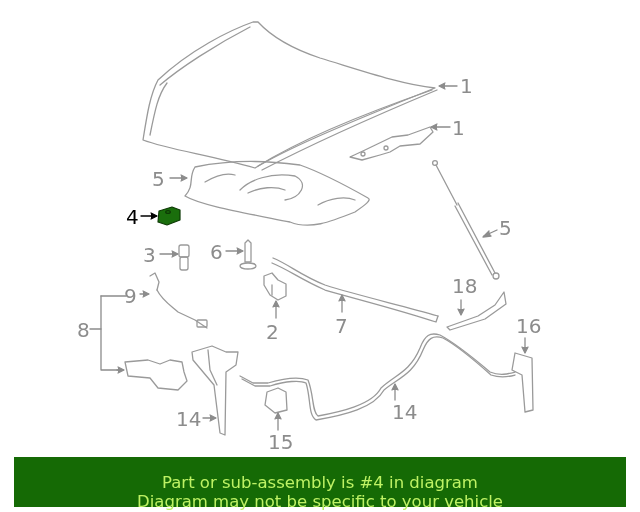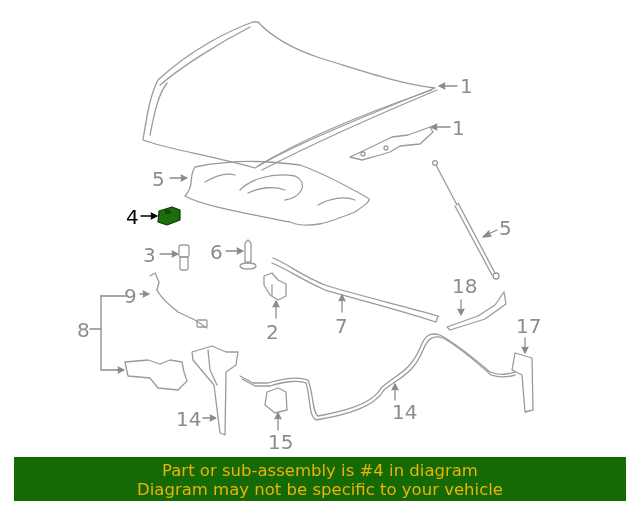--- a/index.html
+++ b/index.html
@@ -1,20 +1,20 @@
 <!DOCTYPE html>
 <html><head>
 <meta charset="utf-8">
 <style>
   html,body{margin:0;padding:0;background:#fff;}
   body{width:640px;height:512px;position:relative;overflow:hidden;font-family:"DejaVu Sans",sans-serif;}
   #diagram{position:absolute;left:0;top:0;width:640px;height:455px;}
   .callout{position:absolute;font-size:20px;color:#8c8c8c;line-height:1;}
   .callout.hl{color:#000;}
-  #banner{position:absolute;left:14px;top:457px;width:612px;height:44px;background:#156a05;color:#eab308;text-align:center;font-size:16.5px;line-height:19px;padding-top:4px;box-sizing:border-box;}
+  #banner{position:absolute;left:14px;top:457px;width:612px;height:50px;background:#156a05;color:#bef264;text-align:center;font-size:16.5px;line-height:19px;padding-top:16px;box-sizing:border-box;}
   #banner div{white-space:nowrap;}
 </style>
 </head>
 <body>
 
 <div id="diagram">
   <svg width="640" height="455" viewBox="0 0 640 455" fill="none" stroke="#9a9a9a" stroke-width="1.3" stroke-linejoin="round" stroke-linecap="round">
 
     <g>
       <path d="M253 22 C230 30 190 50 158 80 C150 95 147 115 143 140 C170 150 210 155 255 168 C285 150 330 130 435 88 C400 84 360 70 320 58 C290 48 270 35 258 22 Z"></path>
@@ -154,19 +154,19 @@
   <span class="callout" style="left:210px;top:242px">6</span>
   <span class="callout" style="left:335px;top:316px">7</span>
   <span class="callout" style="left:77px;top:320px">8</span>
   <span class="callout" style="left:124px;top:286px">9</span>
   <span class="callout" style="left:176px;top:409px">14</span>
   <span class="callout" style="left:452px;top:118px">1</span>
   <span class="callout" style="left:452px;top:276px">18</span>
   <span class="callout" style="left:499px;top:218px">5</span>
   <span class="callout" style="left:392px;top:402px">14</span>
   <span class="callout" style="left:268px;top:432px">15</span>
-  <span class="callout" style="left:516px;top:316px">17</span>
+  <span class="callout" style="left:516px;top:316px">16</span>
 </div>
 
 <div id="banner">
   <div>Part or sub-assembly is #4 in diagram</div>
   <div>Diagram may not be specific to your vehicle</div>
 </div>
 
 </body></html>

